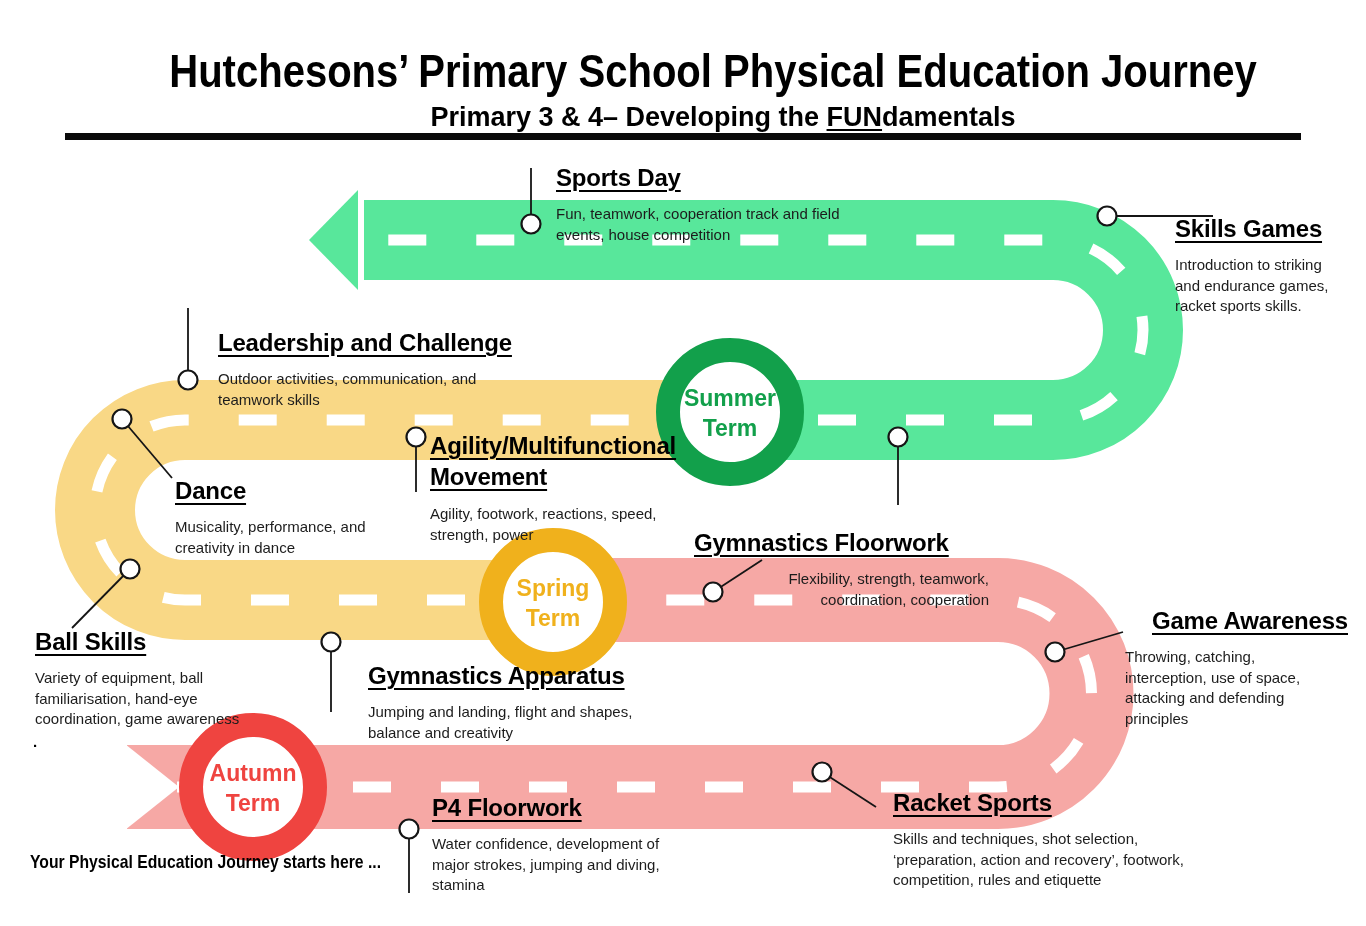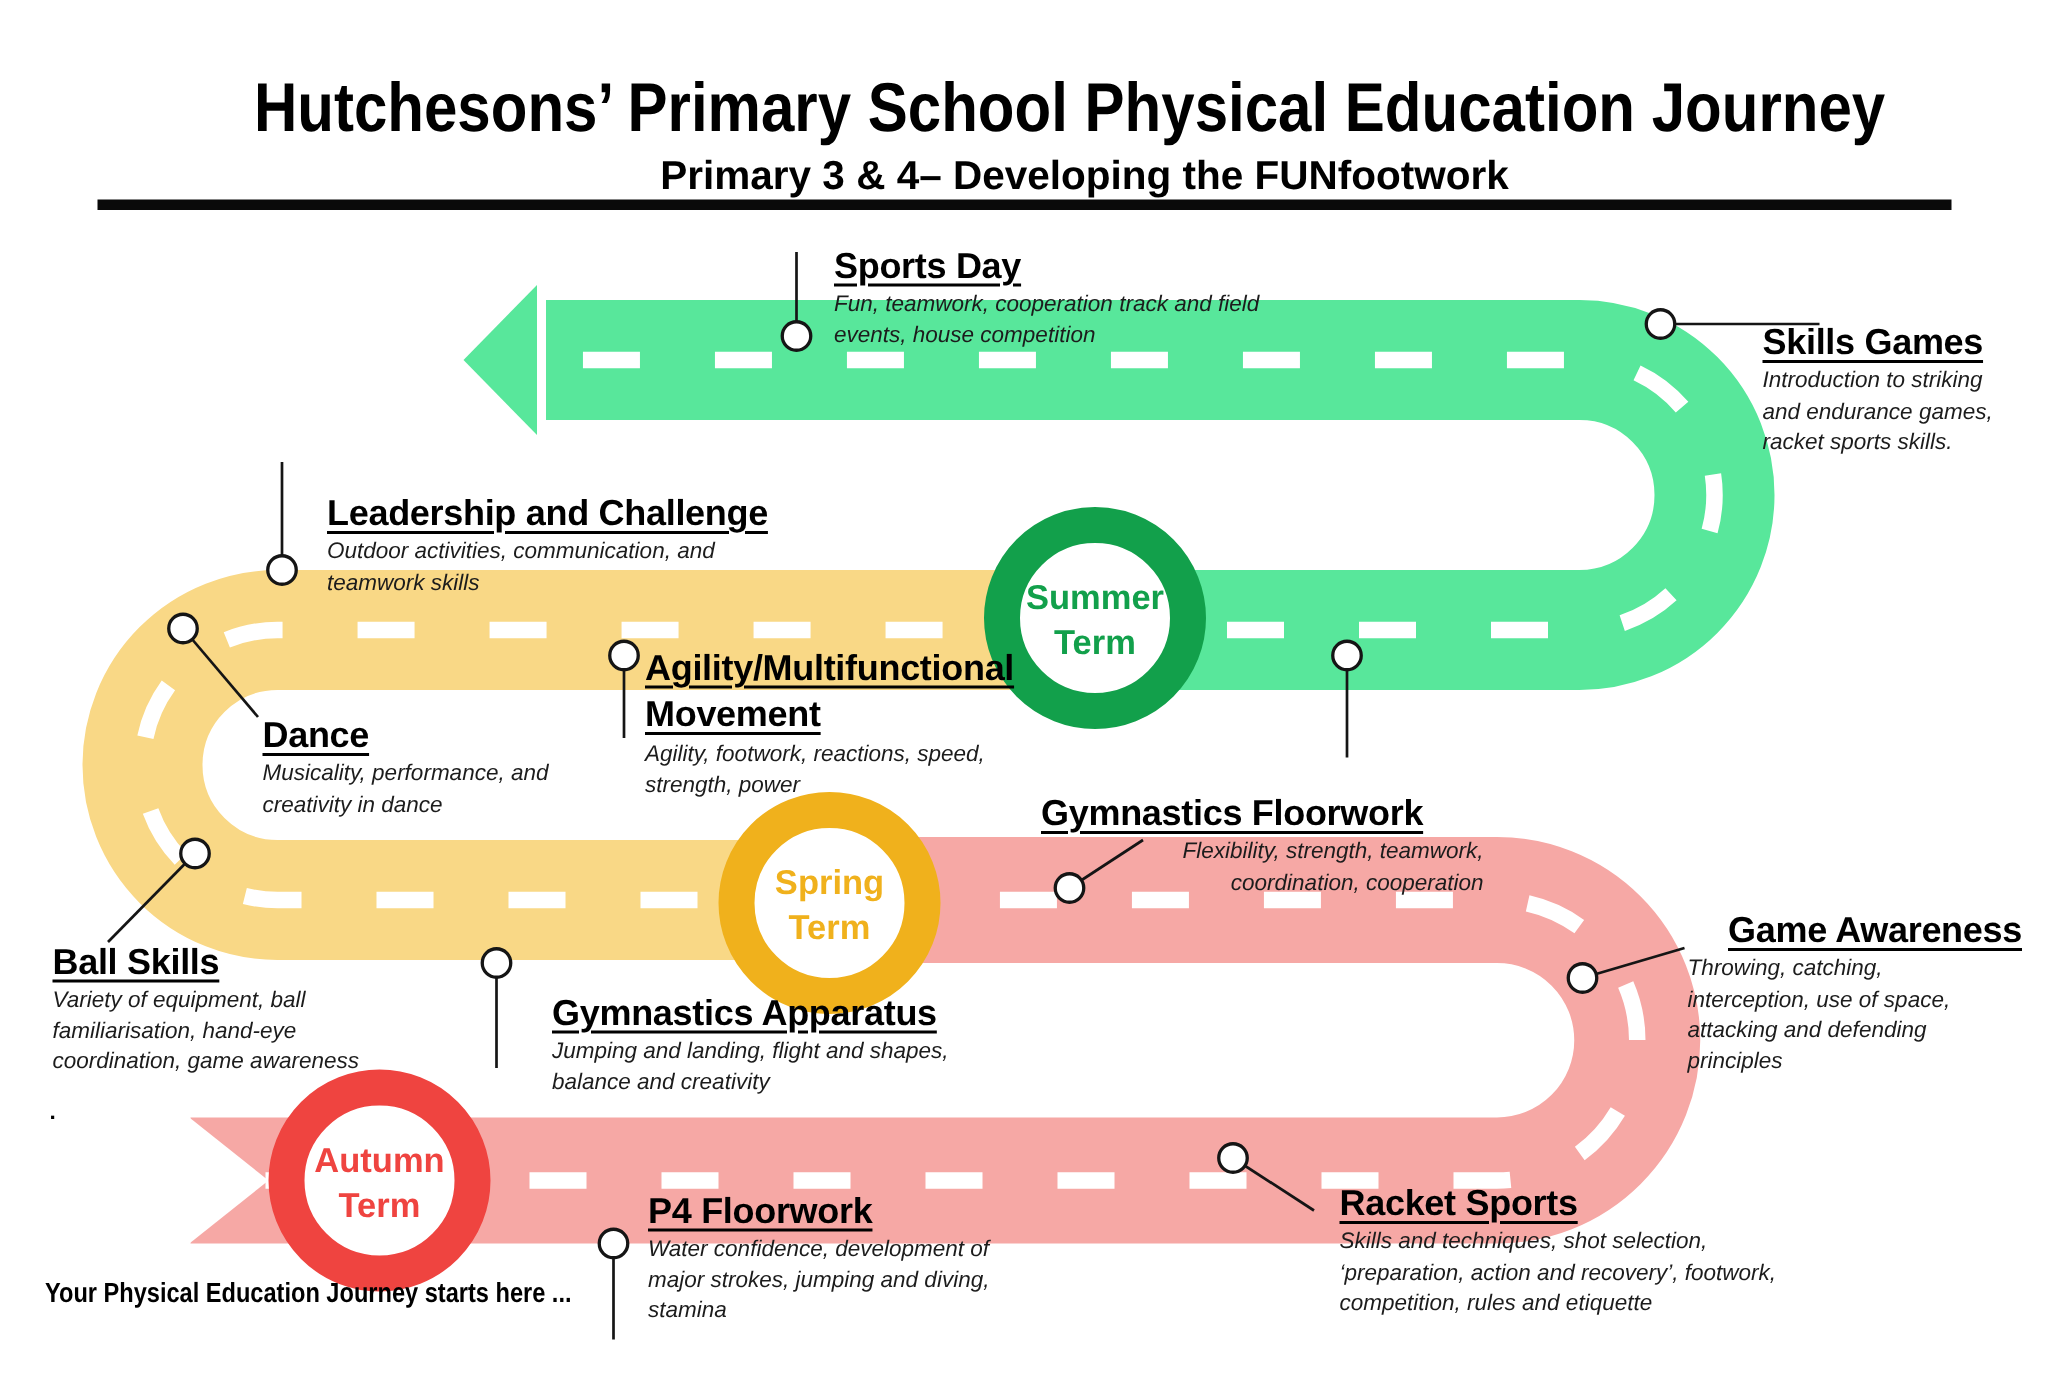--- a/index.html
+++ b/index.html
@@ -3,45 +3,45 @@
 <meta charset="utf-8">
 <style>
   html,body{margin:0;padding:0;background:#ffffff;}
   .page{position:relative;width:1366px;height:926px;background:#ffffff;overflow:hidden;
         font-family:"Liberation Sans",sans-serif;color:#000;}
   .title-wrap{position:absolute;left:60px;right:0;top:44px;text-align:center;}
   .title{display:inline-block;font-size:46px;font-weight:bold;letter-spacing:0px;
          transform:scaleX(.87);transform-origin:center;white-space:nowrap;}
   .subtitle-wrap{position:absolute;left:80px;right:0;top:102px;text-align:center;}
   .subtitle{display:inline-block;font-size:27px;font-weight:bold;white-space:nowrap;}
-  .fun{text-underline-offset:3px;text-decoration-thickness:2px;}
+  .fun{text-decoration:underline;text-underline-offset:3px;text-decoration-thickness:2px;}
   .rule{position:absolute;left:65px;top:133px;width:1236px;height:7px;}
   .stage{position:absolute;left:0;top:0;width:1366px;height:926px;}
   .label{position:absolute;}
   .act-title{font-size:24px;font-weight:bold;letter-spacing:-.2px;
              text-decoration:underline;text-underline-offset:4px;text-decoration-thickness:2px;
              white-space:nowrap;}
   .act-title.wrap{white-space:normal;line-height:1.3;}
-  .act-desc{margin-top:1px;font-size:15px;font-style:italic;line-height:1.38;color:#1c1c1c;}
+  .act-desc{margin-top:12px;font-size:15px;line-height:1.38;color:#1c1c1c;}
   .starts-here{position:absolute;left:30px;top:851px;font-size:18.5px;font-weight:bold;
                transform:scaleX(.85);transform-origin:left center;white-space:nowrap;}
   .stray{position:absolute;left:33px;top:733px;font-size:15px;font-weight:bold;}
   .term-label{font:bold 23px "Liberation Sans",sans-serif;text-anchor:middle;}
   svg{display:block;}
 </style>
 </head>
 <body>
 
 <div class="page">
 
   <div class="title-wrap">
     <span class="title">Hutchesons’ Primary School Physical Education Journey</span>
   </div>
   <div class="subtitle-wrap">
-    <span class="subtitle"><span>Primary 3 &amp; 4– Developing the </span><span class="fun">FUN</span><span>footwork</span></span>
+    <span class="subtitle"><span>Primary 3 &amp; 4– Developing the </span><span class="fun">FUN</span><span>damentals</span></span>
   </div>
   <div class="rule" style="background: rgb(10, 10, 10);"></div>
 
   <svg class="stage" viewBox="0 0 1366 926">
 
     <path d="M127 787 L998 787 A93.5 93.5 0 0 0 998 600 L553 600" fill="none" stroke-width="84" stroke="#F6A8A5"></path>
 
     <polygon points="125,744 179,787 125,830" fill="#ffffff"></polygon>
     <path d="M127 787 L998 787 A93.5 93.5 0 0 0 998 600 L553 600" fill="none" stroke-width="11" stroke-dasharray="38 50" stroke-dashoffset="38" stroke="#FFFFFF"></path>
 

